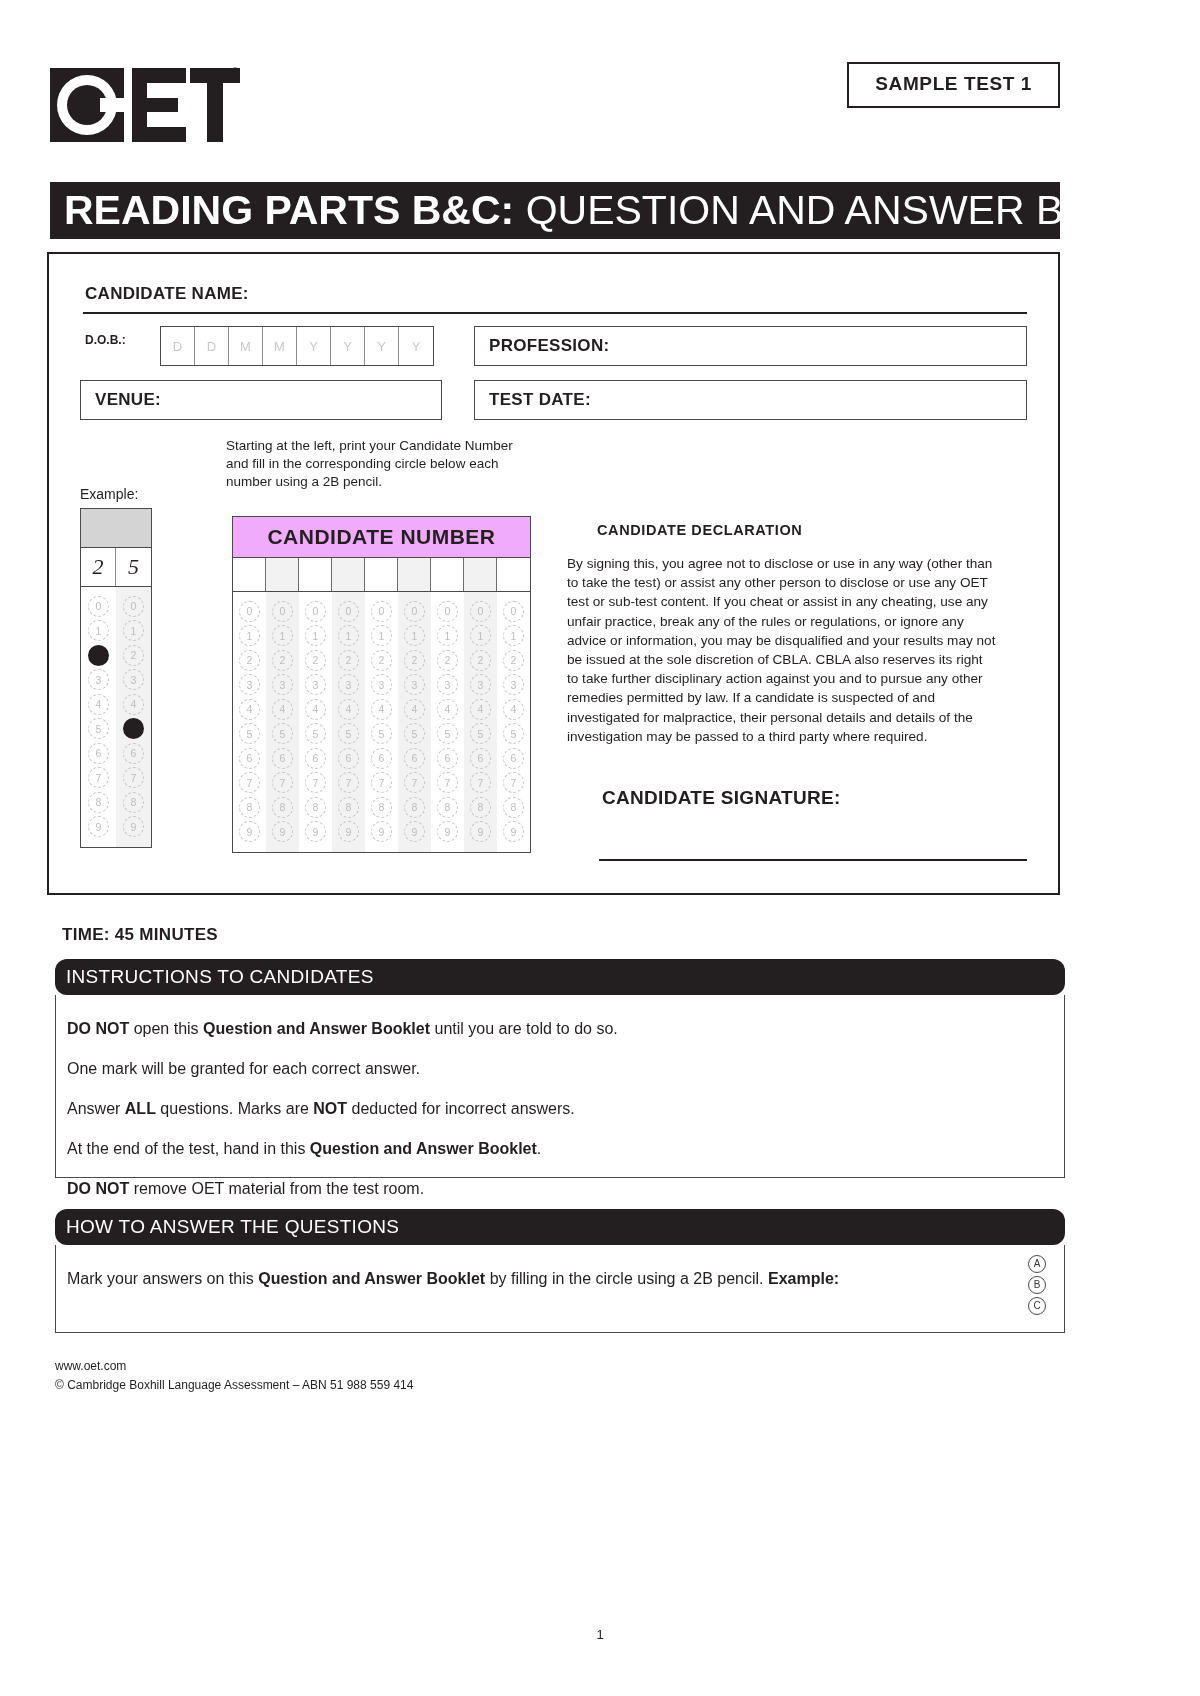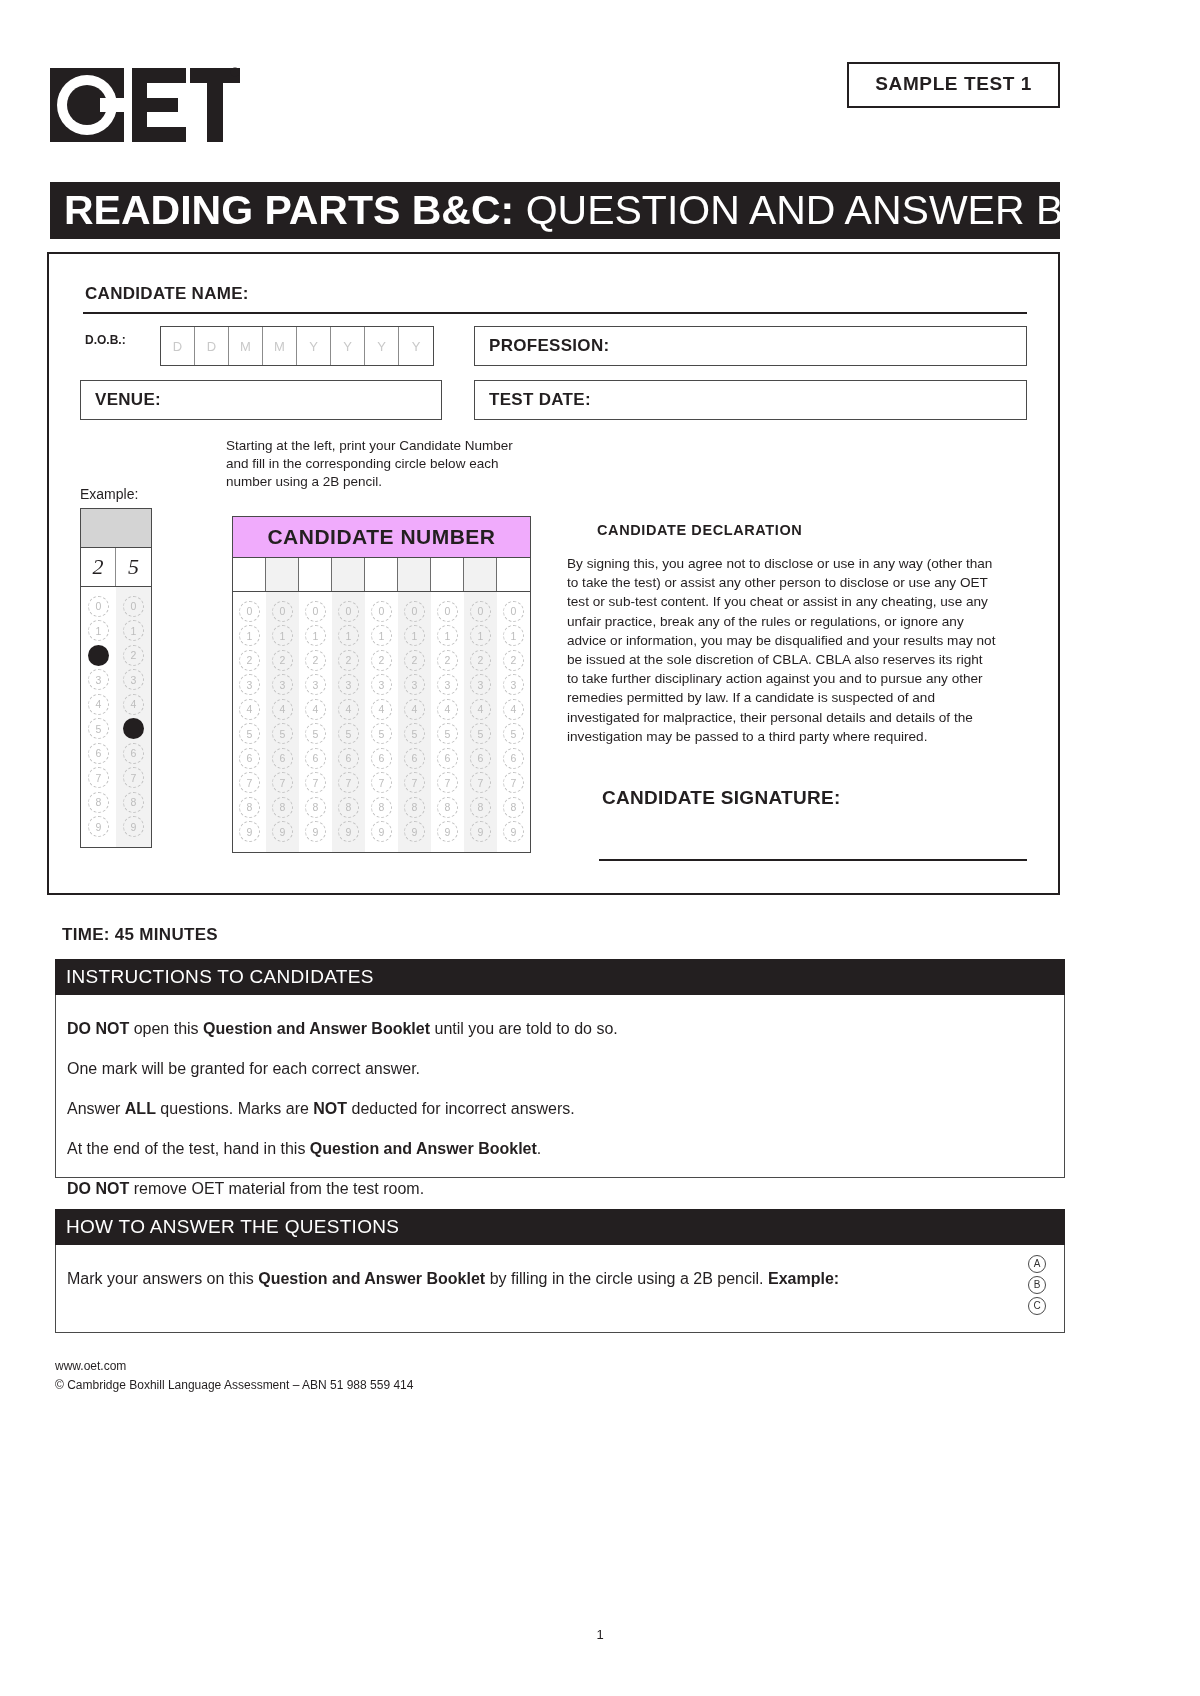--- a/index.html
+++ b/index.html
@@ -151,21 +151,21 @@
   
   .time-line {
     position: absolute; left: 62px; top: 925px;
     font-size: 17px; font-weight: bold; letter-spacing: 0.3px; text-align: center;
   }
 
   
   .sec-head {
     position: absolute; left: 55px; width: 1010px; height: 36px;
     background: #231f20; color: #fff;
-    display: flex; align-items: center;
+    display: flex; align-items: center; border-radius: 12px;
   }
   .sec-head span { padding-left: 11px; font-size: 19px; letter-spacing: 0.3px; }
   .sec-body {
     position: absolute; left: 55px; width: 1010px;
     border: 1.5px solid #4a4a4a; border-top: none; background: #fff;
     padding: 14px 0 14px 0;
   }
   .sec-line {
     font-size: 16px; line-height: 22px;
     padding: 9px 12px 9px 11px;

